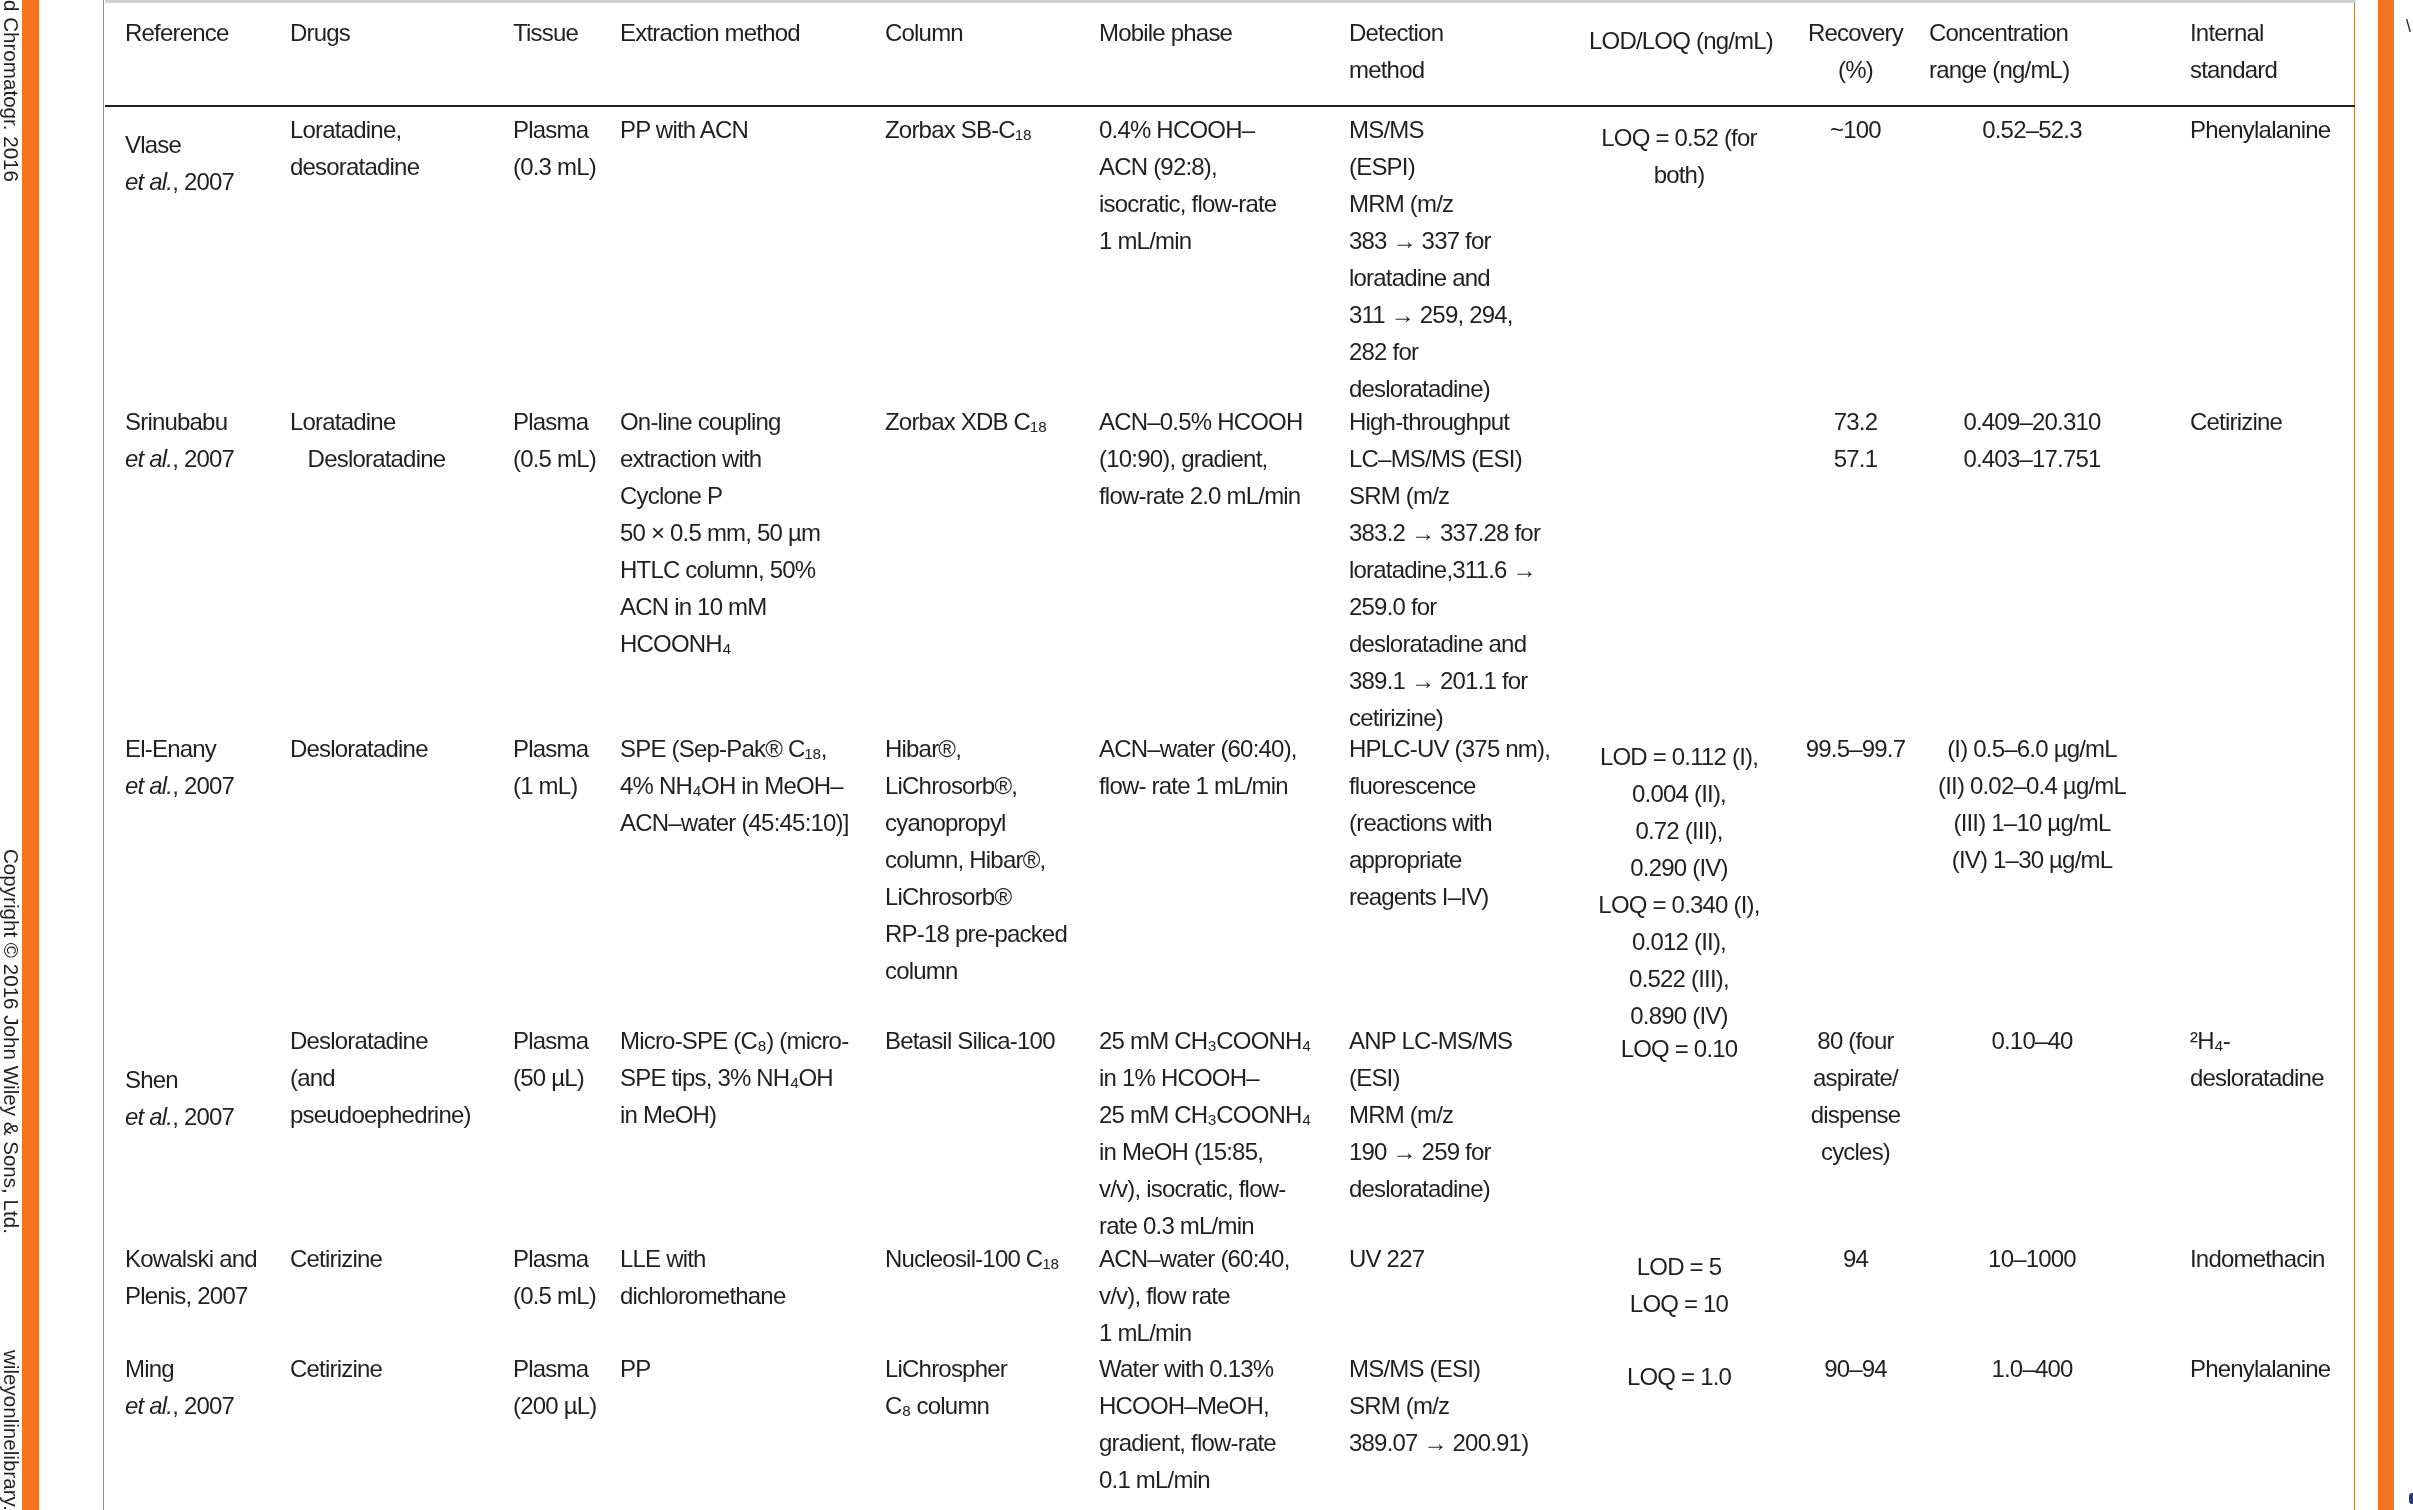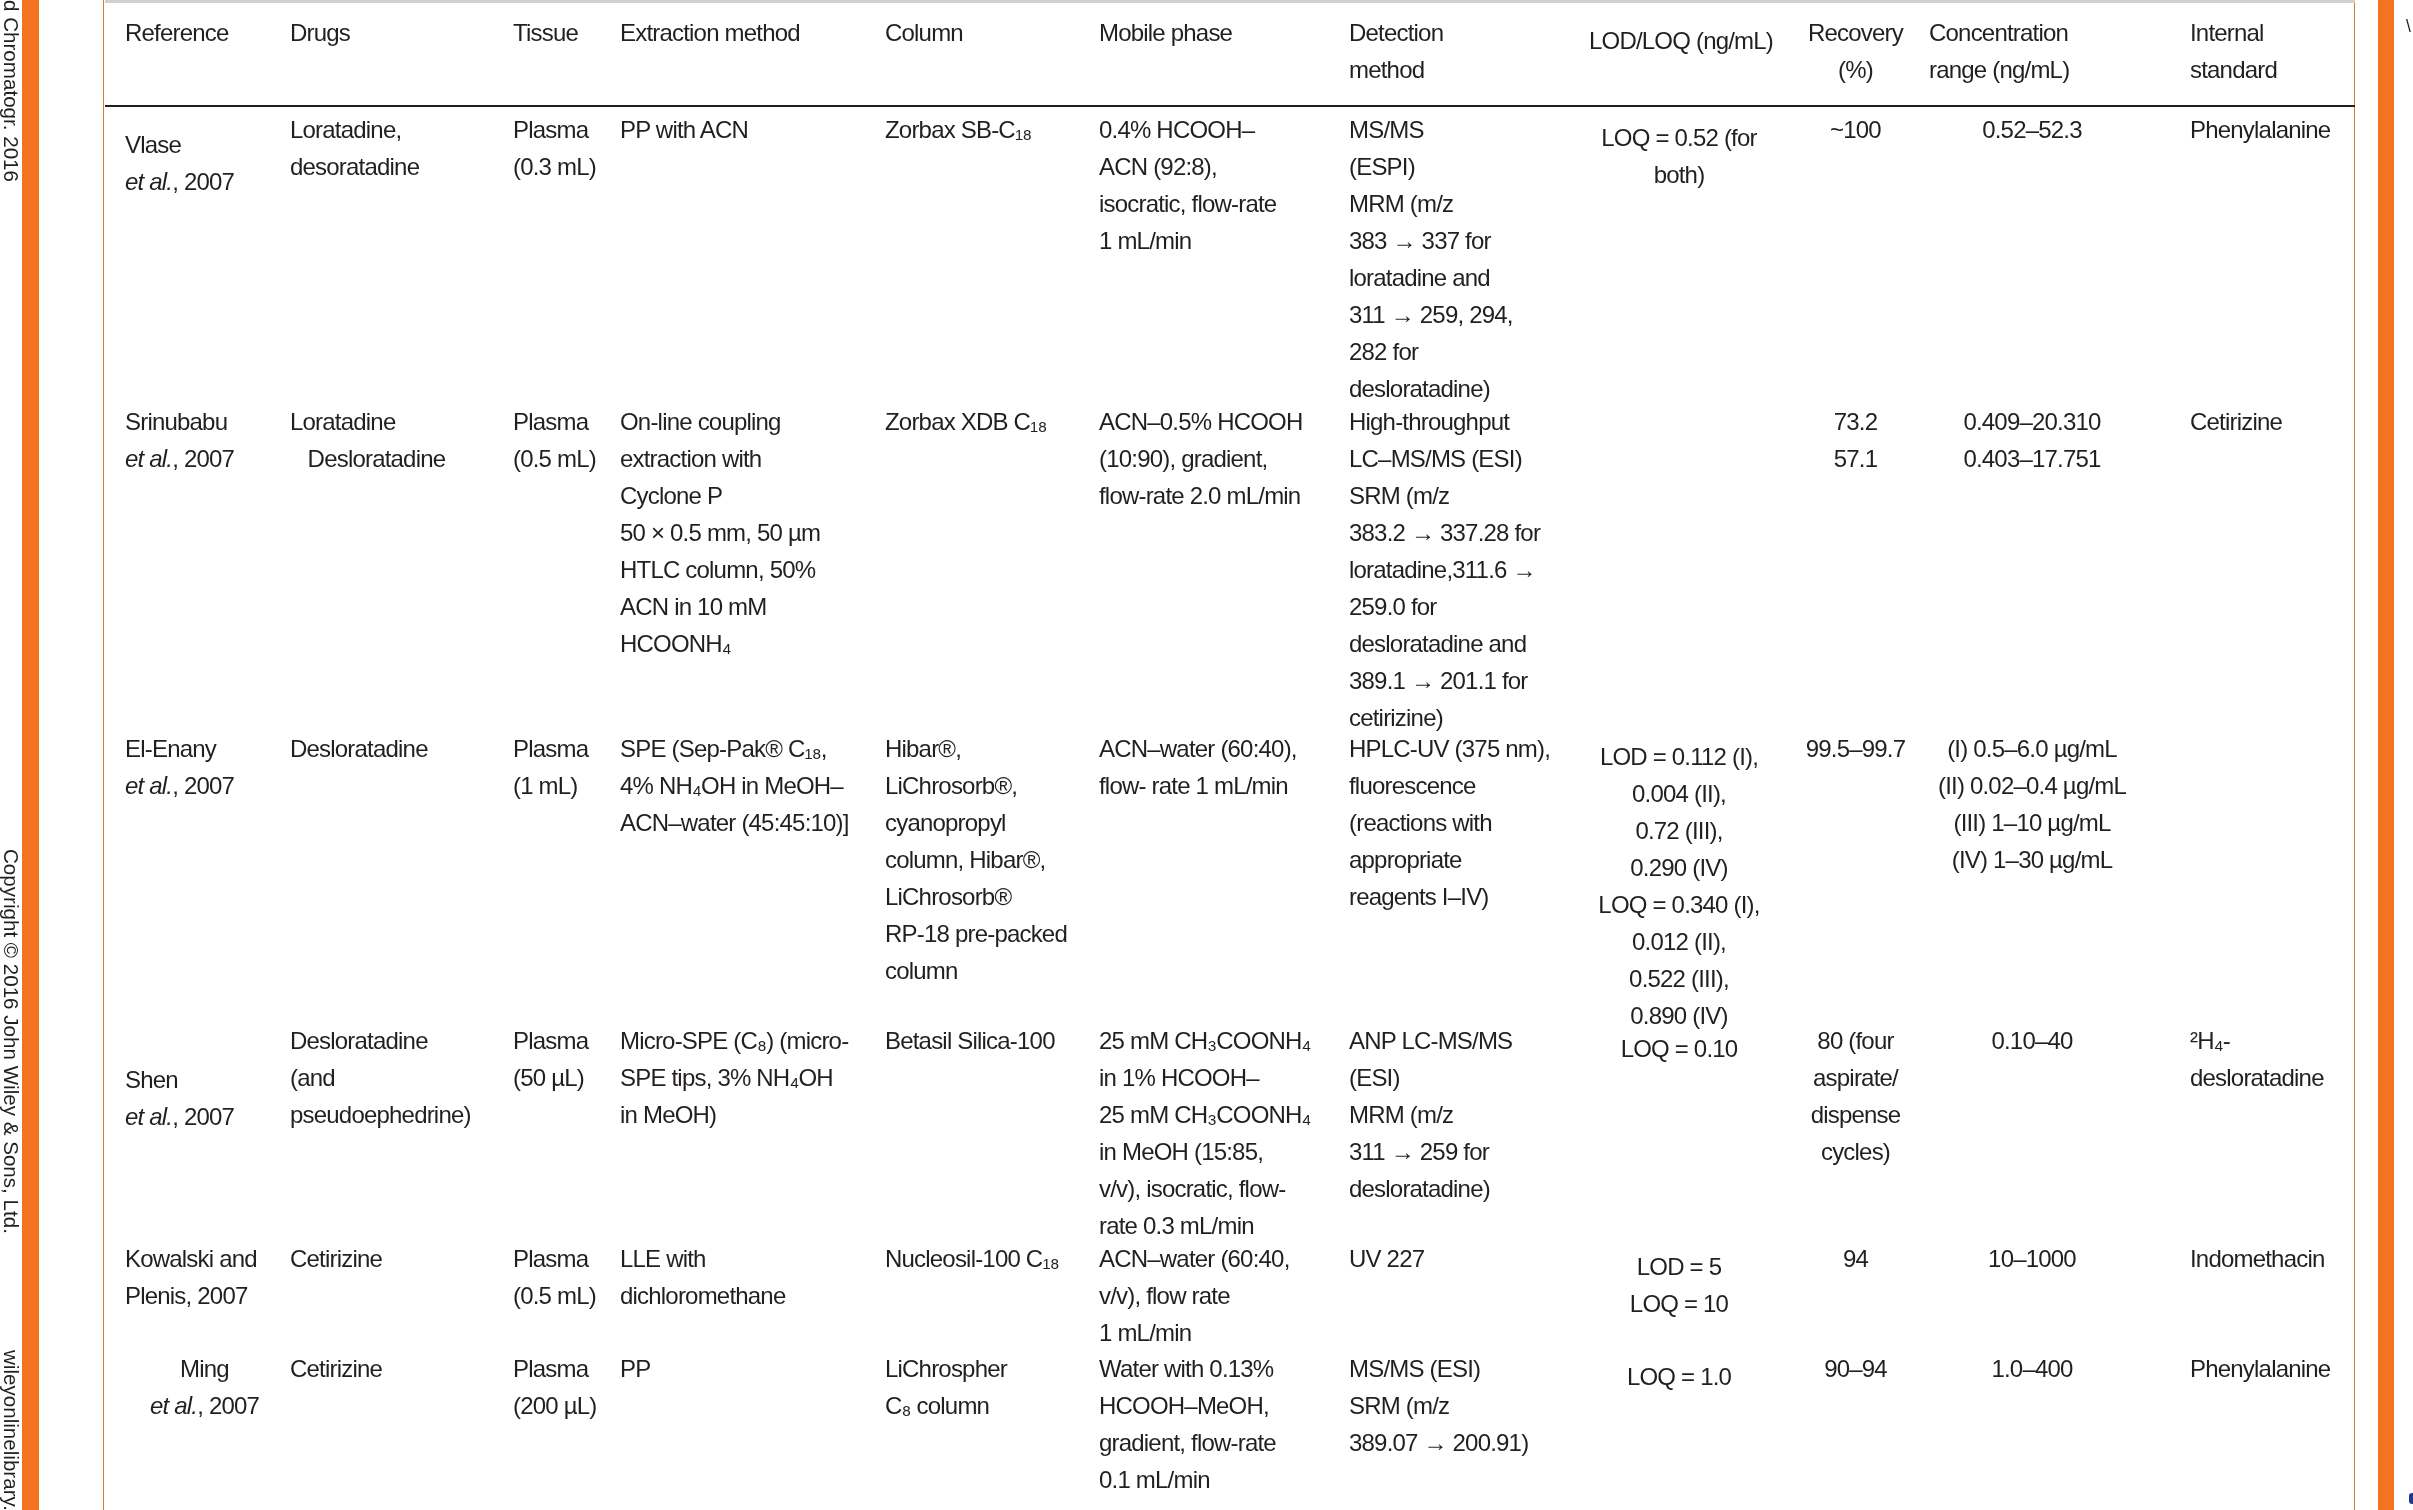--- a/index.html
+++ b/index.html
@@ -192,21 +192,21 @@
   <div class="cell r-col" style="top:1022px;">Betasil Silica-100</div>
   <div class="cell r-mob" style="top:1022px;">25 mM CH₃COONH₄
 in 1% HCOOH–
 25 mM CH₃COONH₄
 in MeOH (15:85,
 v/v), isocratic, flow-
 rate 0.3 mL/min</div>
   <div class="cell r-det" style="top:1022px;">ANP LC-MS/MS
 (ESI)
 MRM (m/z
-311 → 259 for
+190 → 259 for
 desloratadine)</div>
   <div class="cell r-lod c" style="top:1022px;">LOQ = 0.10</div>
   <div class="cell r-rec c" style="top:1022px;">80 (four
 aspirate/
 dispense
 cycles)</div>
   <div class="cell r-conc c" style="top:1022px;">0.10–40</div>
   <div class="cell r-int" style="top:1022px;">²H₄-
 desloratadine</div>
 </div>
@@ -225,21 +225,21 @@
 1 mL/min</div>
   <div class="cell r-det" style="top:1240px;">UV 227</div>
   <div class="cell r-lod c" style="top:1240px;">LOD = 5
 LOQ = 10</div>
   <div class="cell r-rec c" style="top:1240px;">94</div>
   <div class="cell r-conc c" style="top:1240px;">10–1000</div>
   <div class="cell r-int" style="top:1240px;">Indomethacin</div>
 </div>
 
 <div>
-  <div class="cell r-ref" style="top:1350px;text-align:center;"><span>Ming</span><br><i>et al.</i><span>, 2007</span></div>
+  <div class="cell r-ref" style="top:1350px;"><span>Ming</span><br><i>et al.</i><span>, 2007</span></div>
   <div class="cell r-drugs" style="top:1350px;">Cetirizine</div>
   <div class="cell r-tissue" style="top:1350px;">Plasma
 (200 µL)</div>
   <div class="cell r-extr" style="top:1350px;">PP</div>
   <div class="cell r-col" style="top:1350px;">LiChrospher
 C₈ column</div>
   <div class="cell r-mob" style="top:1350px;">Water with 0.13%
 HCOOH–MeOH,
 gradient, flow-rate
 0.1 mL/min</div>

